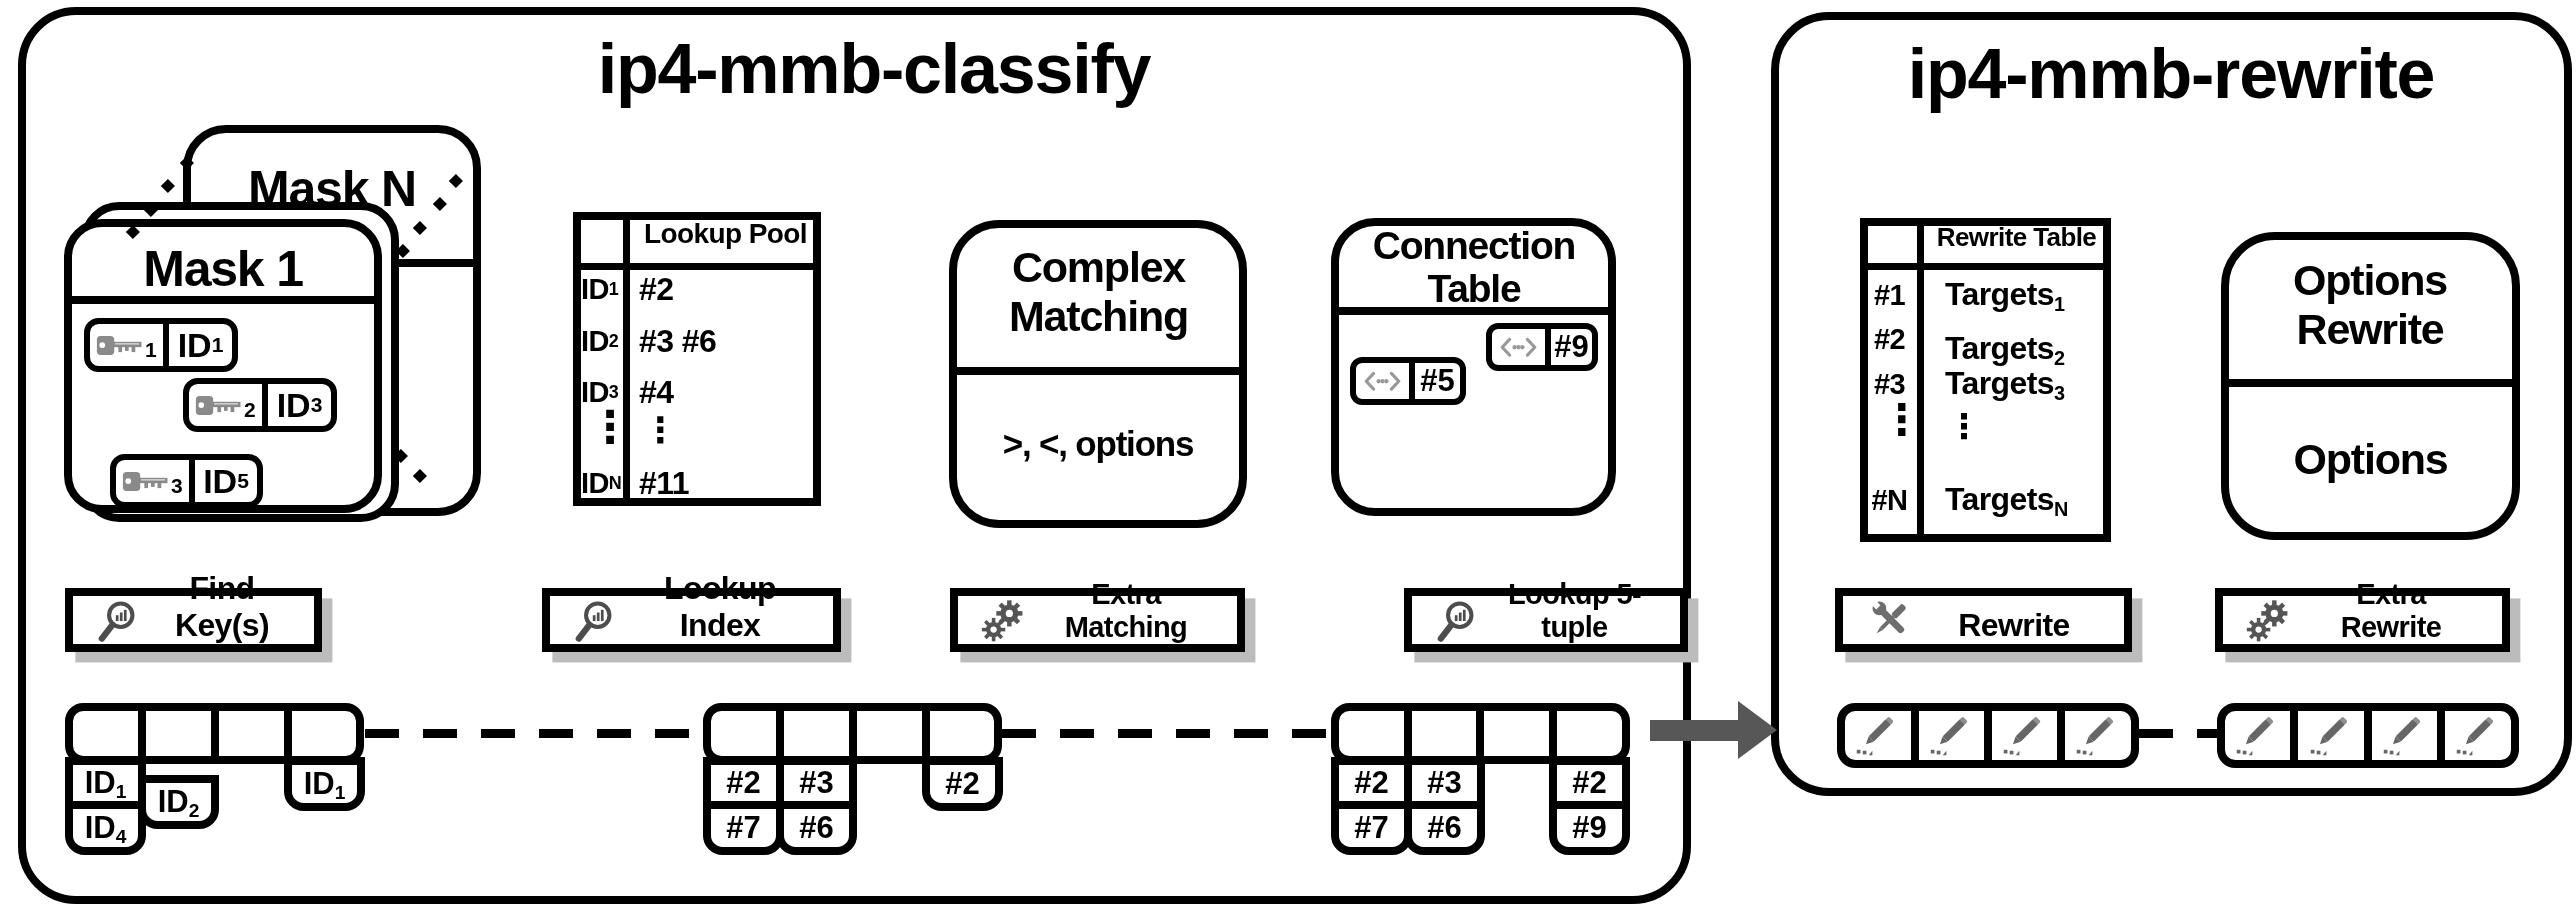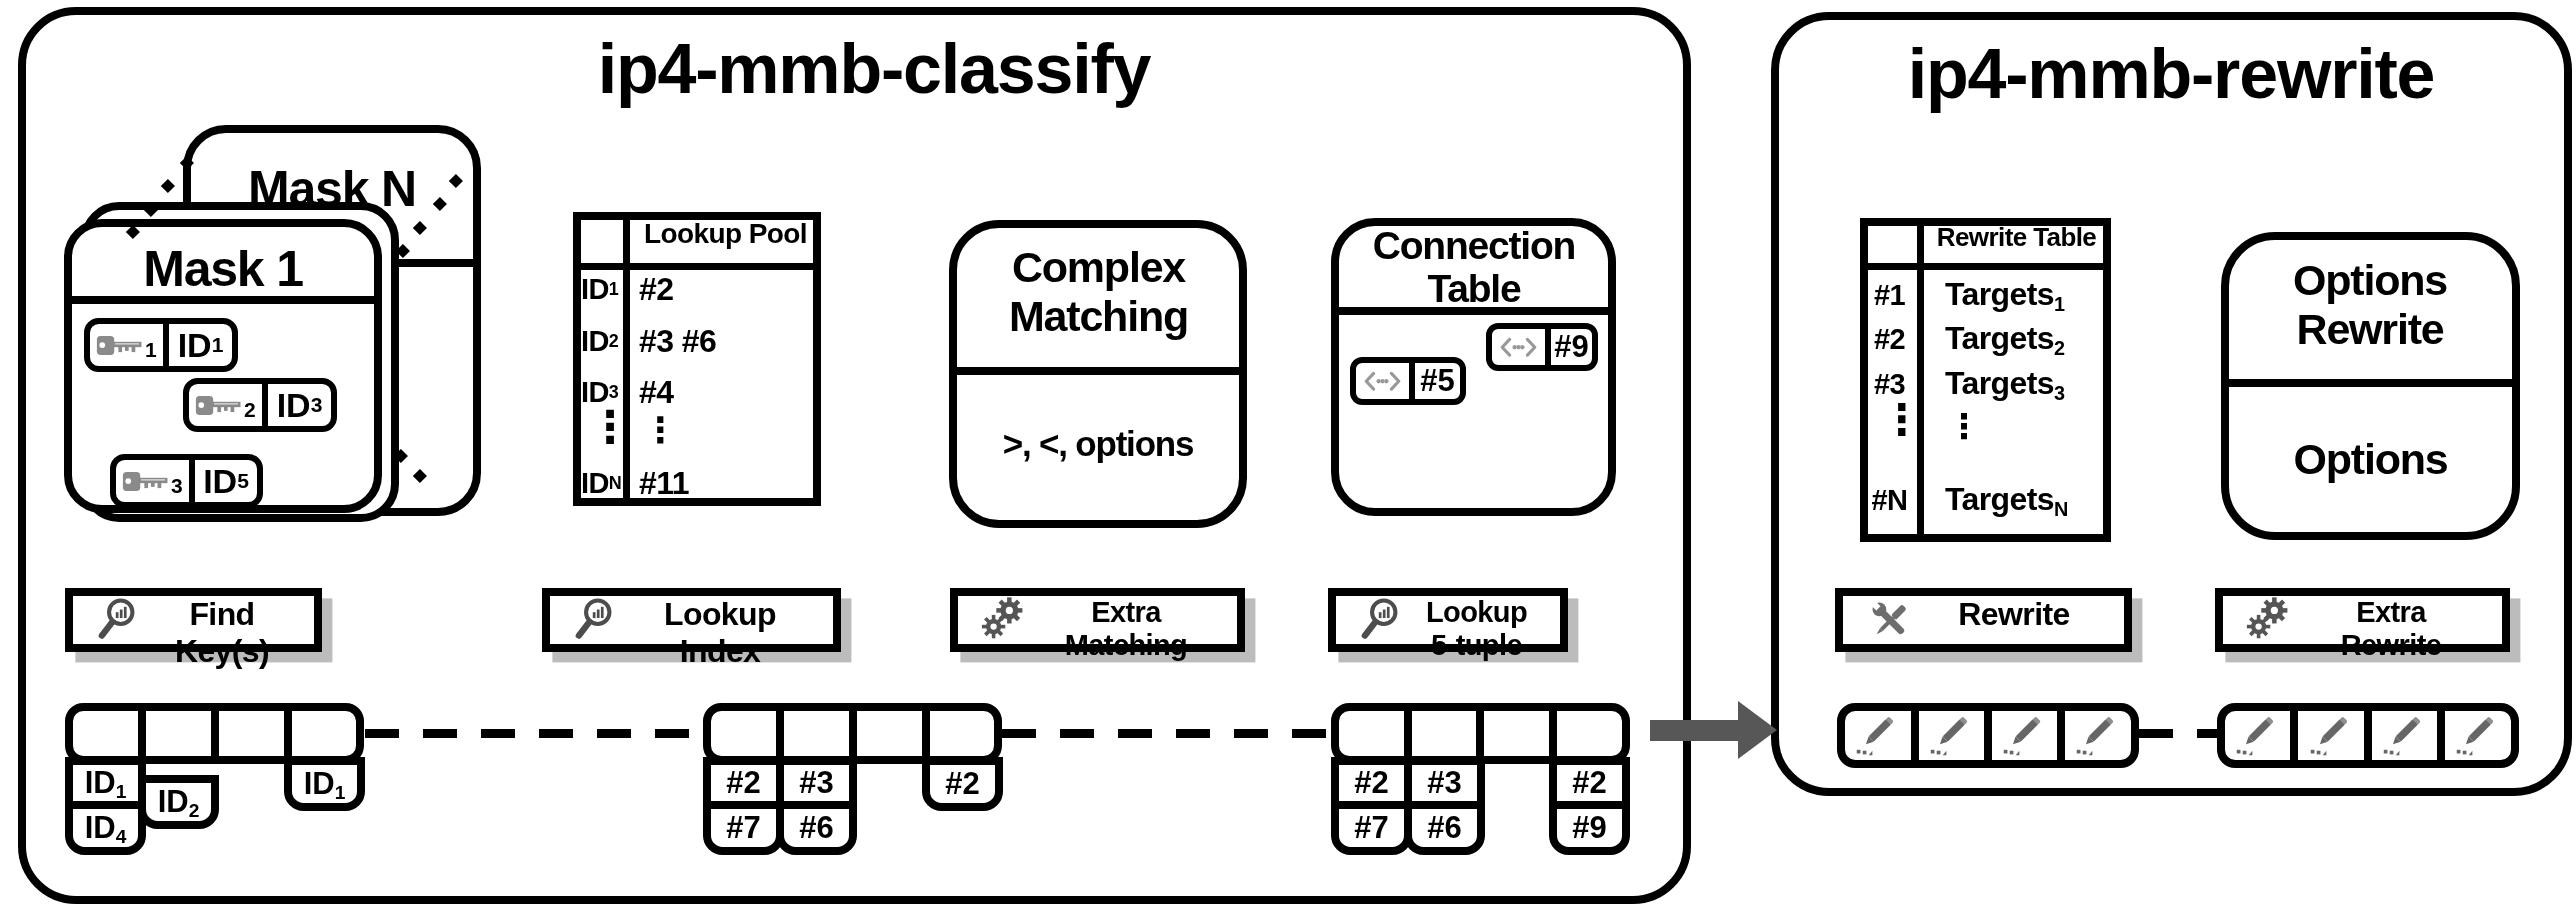--- a/index.html
+++ b/index.html
@@ -7,21 +7,21 @@
           font-family:"Liberation Sans","DejaVu Sans",sans-serif;font-weight:bold;color:#000;}
   .abs{position:absolute;}
   .box{position:absolute;border:8px solid #000;box-sizing:border-box;background:#fff;}
   .line{position:absolute;background:#000;}
   .ttl{position:absolute;text-align:center;letter-spacing:-1.2px;}
   sub{font-size:0.62em;line-height:1;vertical-align:-0.28em;}
   .pill{position:absolute;border:6.7px solid #000;border-radius:14.7px;box-sizing:border-box;background:#fff;display:flex;}
   .pill-ic{display:flex;align-items:center;justify-content:center;border-right:6.7px solid #000;}
   .pill-tx{flex:1;display:flex;align-items:center;justify-content:center;}
   .btn{position:absolute;height:64px;border:8px solid #000;box-sizing:border-box;background:#fff;
-       box-shadow:10.4px 10.4px 0 0 #bcbcbc;display:flex;align-items:flex-start;padding:0 23px;gap:12px;}
+       box-shadow:10.4px 10.4px 0 0 #bcbcbc;display:flex;align-items:flex-end;padding:0 23px;gap:12px;}
   .btn .lbl{flex:1;text-align:center;font-size:32px;letter-spacing:-0.6px;}
   .chain{position:absolute;top:703px;height:61px;border:8px solid #000;border-radius:18.3px;box-sizing:border-box;background:#fff;}
   .cdiv{position:absolute;top:703px;width:8px;height:61px;background:#000;}
   .tab{position:absolute;width:81px;height:52px;border:8px solid #000;box-sizing:border-box;background:#fff;
        display:flex;align-items:center;justify-content:center;font-size:31px;}
   .tab.rb{border-radius:0 0 19.6px 19.6px;height:54px;}
   .dash{position:absolute;top:729px;height:9.2px;background:repeating-linear-gradient(90deg,#000 0 34px,transparent 34px 58px);}
   .dm{position:absolute;width:9.8px;height:9.8px;background:#000;transform:rotate(45deg);}
   .vdots{position:absolute;font-family:"DejaVu Sans",sans-serif;line-height:1;}
   .icon{display:block;}
@@ -265,21 +265,21 @@
         <use href="#sym-mag"></use>
       </svg>
     <span class="lbl">Lookup Index</span>
   </div>
   <div class="btn" style="left:950px;top:588px;width:295px;">
     <svg class="icon" width="45" height="45" viewBox="0 0 74 74">
         <use href="#sym-gears"></use>
       </svg>
     <span class="lbl" style="font-size:29px;">Extra Matching</span>
   </div>
-  <div class="btn" style="left:1328px;top:588px;width:240px;">
+  <div class="btn" style="left:1404px;top:588px;width:284px;">
     <svg class="icon" width="45" height="45" viewBox="0 0 74 74">
         <use href="#sym-mag"></use>
       </svg>
     <span class="lbl" style="font-size:29px;">Lookup 5-tuple</span>
   </div>
 
   <div class="chain" style="left:65px;width:299px;"></div>
   <div class="cdiv" style="left:138px;"></div>
   <div class="cdiv" style="left:211px;"></div>
   <div class="cdiv" style="left:284px;"></div>
@@ -337,21 +337,21 @@
   <div class="rowtxt" style="left:1865px;top:276px;width:49px;justify-content:center;font-size:29px;">
       <span>#1</span>
     </div>
   <div class="rowtxt" style="left:1945px;top:276px;font-size:32px;">
     <span><span>Targets</span><sub>1</sub></span>
     </div>
 
   <div class="rowtxt" style="left:1865px;top:320px;width:49px;justify-content:center;font-size:29px;">
       <span>#2</span>
     </div>
-  <div class="rowtxt" style="left:1945px;top:320px;font-size:32px;">
+  <div class="rowtxt" style="left:1945px;top:330px;font-size:32px;">
     <span><span>Targets</span><sub>2</sub></span>
     </div>
 
   <div class="rowtxt" style="left:1865px;top:365px;width:49px;justify-content:center;font-size:29px;">
       <span>#3</span>
     </div>
   <div class="rowtxt" style="left:1945px;top:365px;font-size:32px;">
     <span><span>Targets</span><sub>3</sub></span>
     </div>
 

